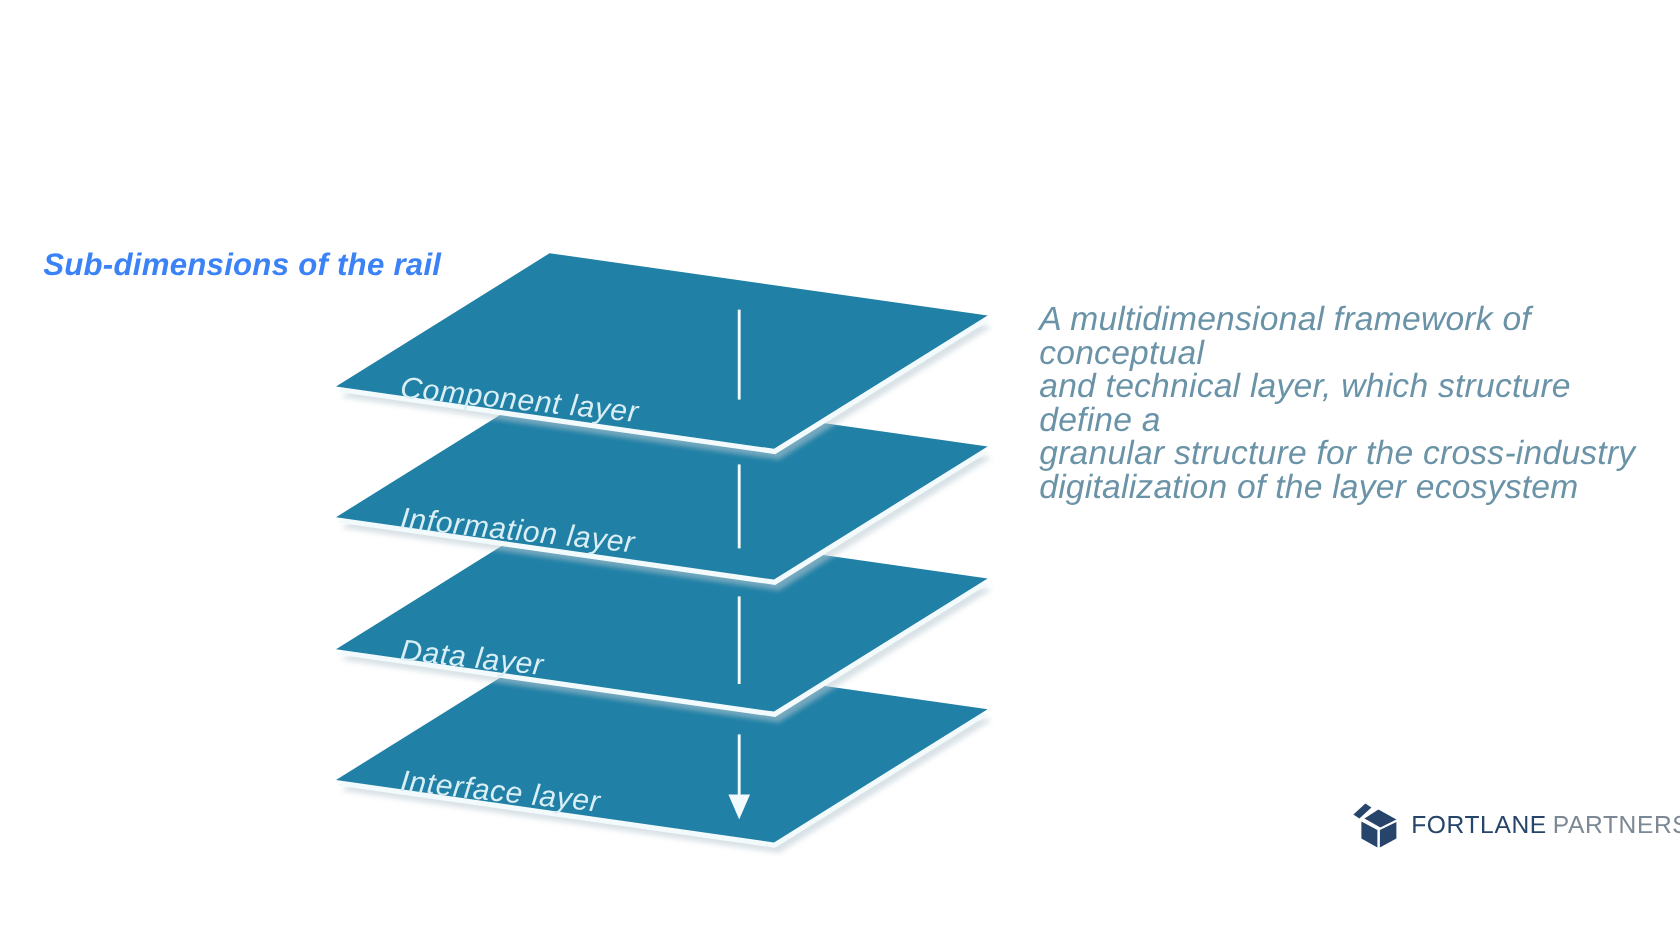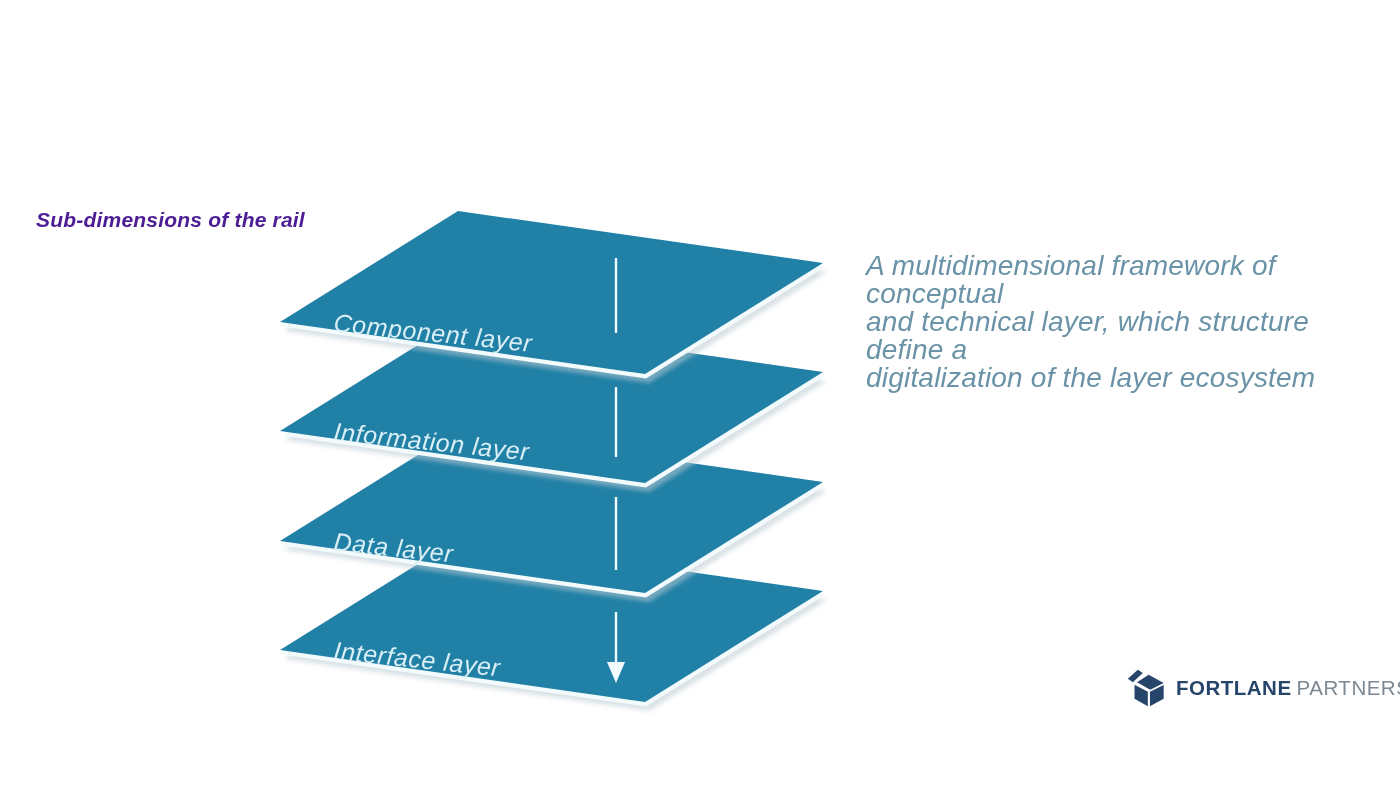--- a/index.html
+++ b/index.html
@@ -5,22 +5,22 @@
   html,body{margin:0;padding:0;background:#ffffff;}
   .slide{
     position:relative;
     width:1400px;height:788px;
     background:#ffffff;
     overflow:hidden;
     font-family:"Liberation Sans", sans-serif;
   }
   .slide-title{
     position:absolute;left:36px;top:205px;
-    font-size:21px;font-weight:bold;font-style:italic;
-    line-height:30px;color:#4c1d95;letter-spacing:.2px;
+    font-size:26px;font-weight:bold;font-style:italic;
+    line-height:30px;color:#3b82f6;letter-spacing:.2px;
   }
   .diagram-svg{position:absolute;left:0;top:0;}
   .layer-face{fill:#2080a6;}
   .layer-edge{fill:#f2fafc;}
   .layer-shadow{fill:#bccbd3;opacity:.55;}
   .layer-label{
     fill:#d9eef5;
     font-family:"Liberation Sans", sans-serif;
     font-style:italic;font-size:25px;letter-spacing:.6px;
   }
@@ -30,21 +30,21 @@
     position:absolute;left:866px;top:252px;width:500px;
     font-size:28px;font-style:italic;color:#6a93a7;
     line-height:28px;letter-spacing:.2px;
   }
   .logo{
     position:absolute;left:1127px;top:668px;
     display:flex;align-items:center;
   }
   .logo-icon{width:40px;height:40px;flex:0 0 auto;}
   .logo-text{margin-left:9px;font-size:20.5px;letter-spacing:.5px;white-space:nowrap;}
-  .logo-name{font-weight:bold;color:#27456a;}
+  .logo-name{font-weight:normal;color:#27456a;}
   .logo-suffix{font-weight:normal;color:#7c8893;margin-left:5px;}
 </style>
 </head>
 <body>
 
 <div class="slide">
 
   <div class="slide-title">
     <div>Sub-dimensions of the rail</div>
   </div>
@@ -89,20 +89,21 @@
       <line class="flow-line" x1="616" y1="387" x2="616" y2="457"></line>
       <line class="flow-line" x1="616" y1="497" x2="616" y2="570"></line>
       <line class="flow-line" x1="616" y1="612" x2="616" y2="664"></line>
       <polygon class="flow-head" points="607,662 625,662 616,683"></polygon>
     </g>
   </svg>
 
   <div class="description">
     <div>A multidimensional framework of conceptual</div>
     <div>and technical layer, which structure define a</div>
+    <div>granular structure for the cross-industry</div>
     <div>digitalization of the layer ecosystem</div>
   </div>
 
   <div class="logo">
     <svg class="logo-icon" viewBox="0 0 48 48">
       <g fill="#27456a">
 
         <polygon points="1,13 13,2 19,6 7,17"></polygon>
 
         <polygon points="26,8 44,18 28,26 12,17"></polygon>

